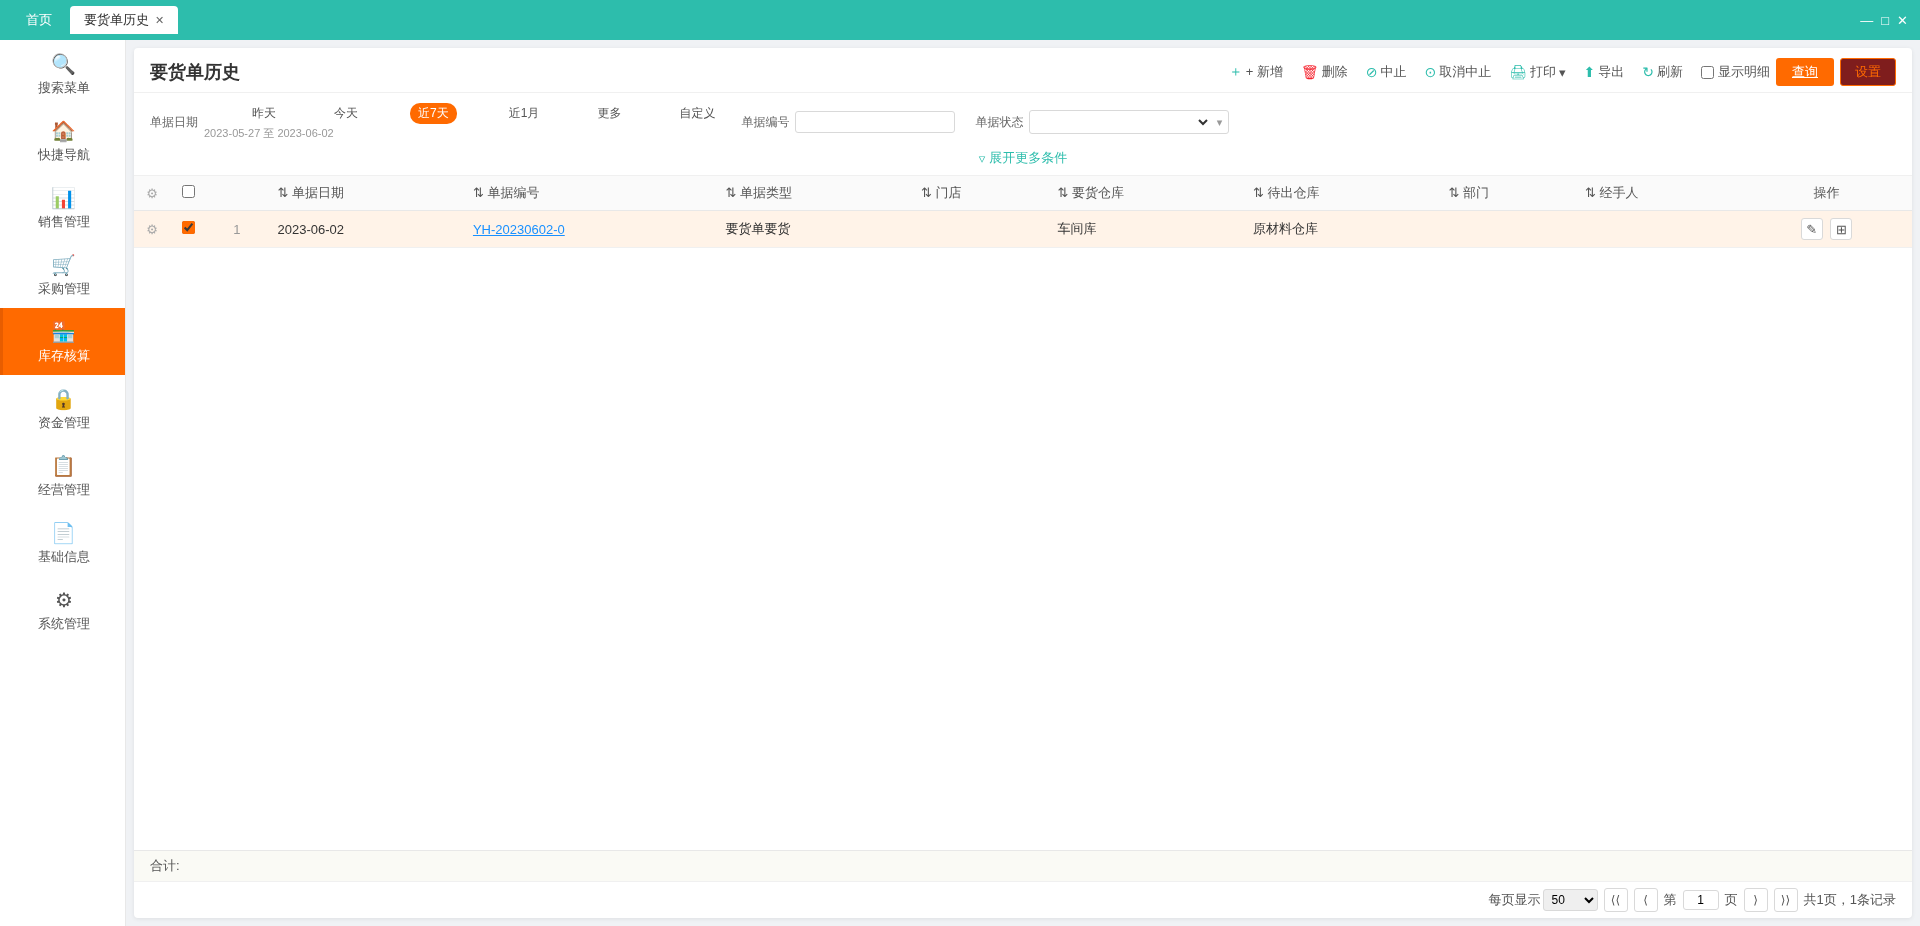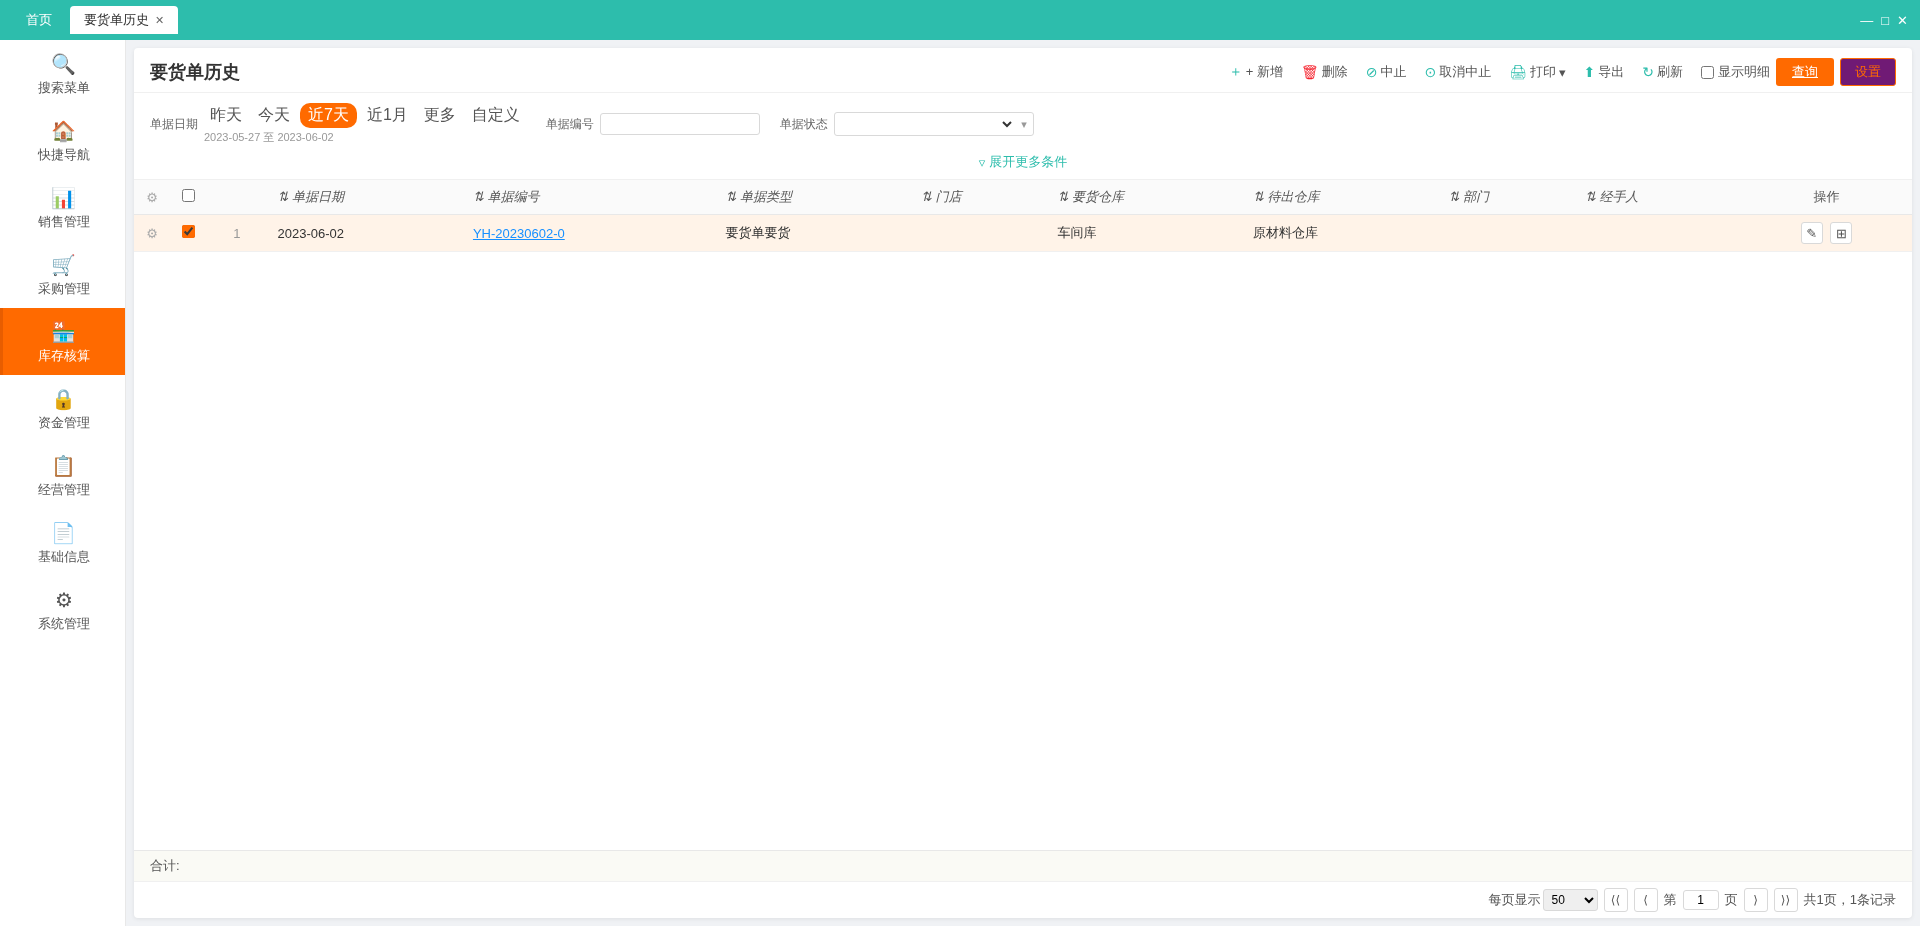--- a/index.html
+++ b/index.html
@@ -142,21 +142,21 @@
       color: #fff;
       border: none;
       padding: 5px 16px;
       border-radius: 3px;
       cursor: pointer;
       font-size: 13px;
       margin-left: 4px;
       text-decoration: underline;
     }
     .toolbar-btn-secondary {
-      background: #701a75;
+      background: #7f1d1d;
       color: #ff6a00;
       border: 1px solid #ff6a00;
       padding: 4px 14px;
       border-radius: 3px;
       cursor: pointer;
       font-size: 13px;
       margin-left: 4px;
     }
     .display-detail-check {
       display: flex;
@@ -192,22 +192,23 @@
     }
     .date-tabs {
       display: flex;
       align-items: center;
       gap: 4px;
     }
     .date-tab {
       padding: 2px 6px;
       border-radius: 3px;
       cursor: pointer;
-      font-size: 16px;
-      color: #555;
+      font-size: 12px;
+      color: #555;
+      margin-left: 42px;
     }
     .date-tab.active {
       background: #ff6a00;
       color: #fff;
       border-radius: 10px;
       padding: 2px 8px;
     }
     .date-range-text {
       font-size: 11px;
       color: #999;
@@ -272,21 +273,21 @@
     }
     thead th {
       padding: 8px 10px;
       text-align: left;
       color: #555;
       font-weight: 500;
       white-space: nowrap;
       border-right: none;
       position: relative;
     }
-    thead th.sortable { cursor: pointer; font-style: italic; }
+    thead th.sortable { cursor: pointer; }
     tbody tr { border-bottom: 1px solid #f0f0f0; }
     tbody tr.selected { background: #fff3e8; }
     tbody td {
       padding: 7px 10px;
       color: #333;
       white-space: nowrap;
     }
     td.link-cell { color: #1890ff; cursor: pointer; text-decoration: underline; }
     .row-num { color: #999; text-align: center; }
     .th-settings { text-align: center; width: 36px; }

